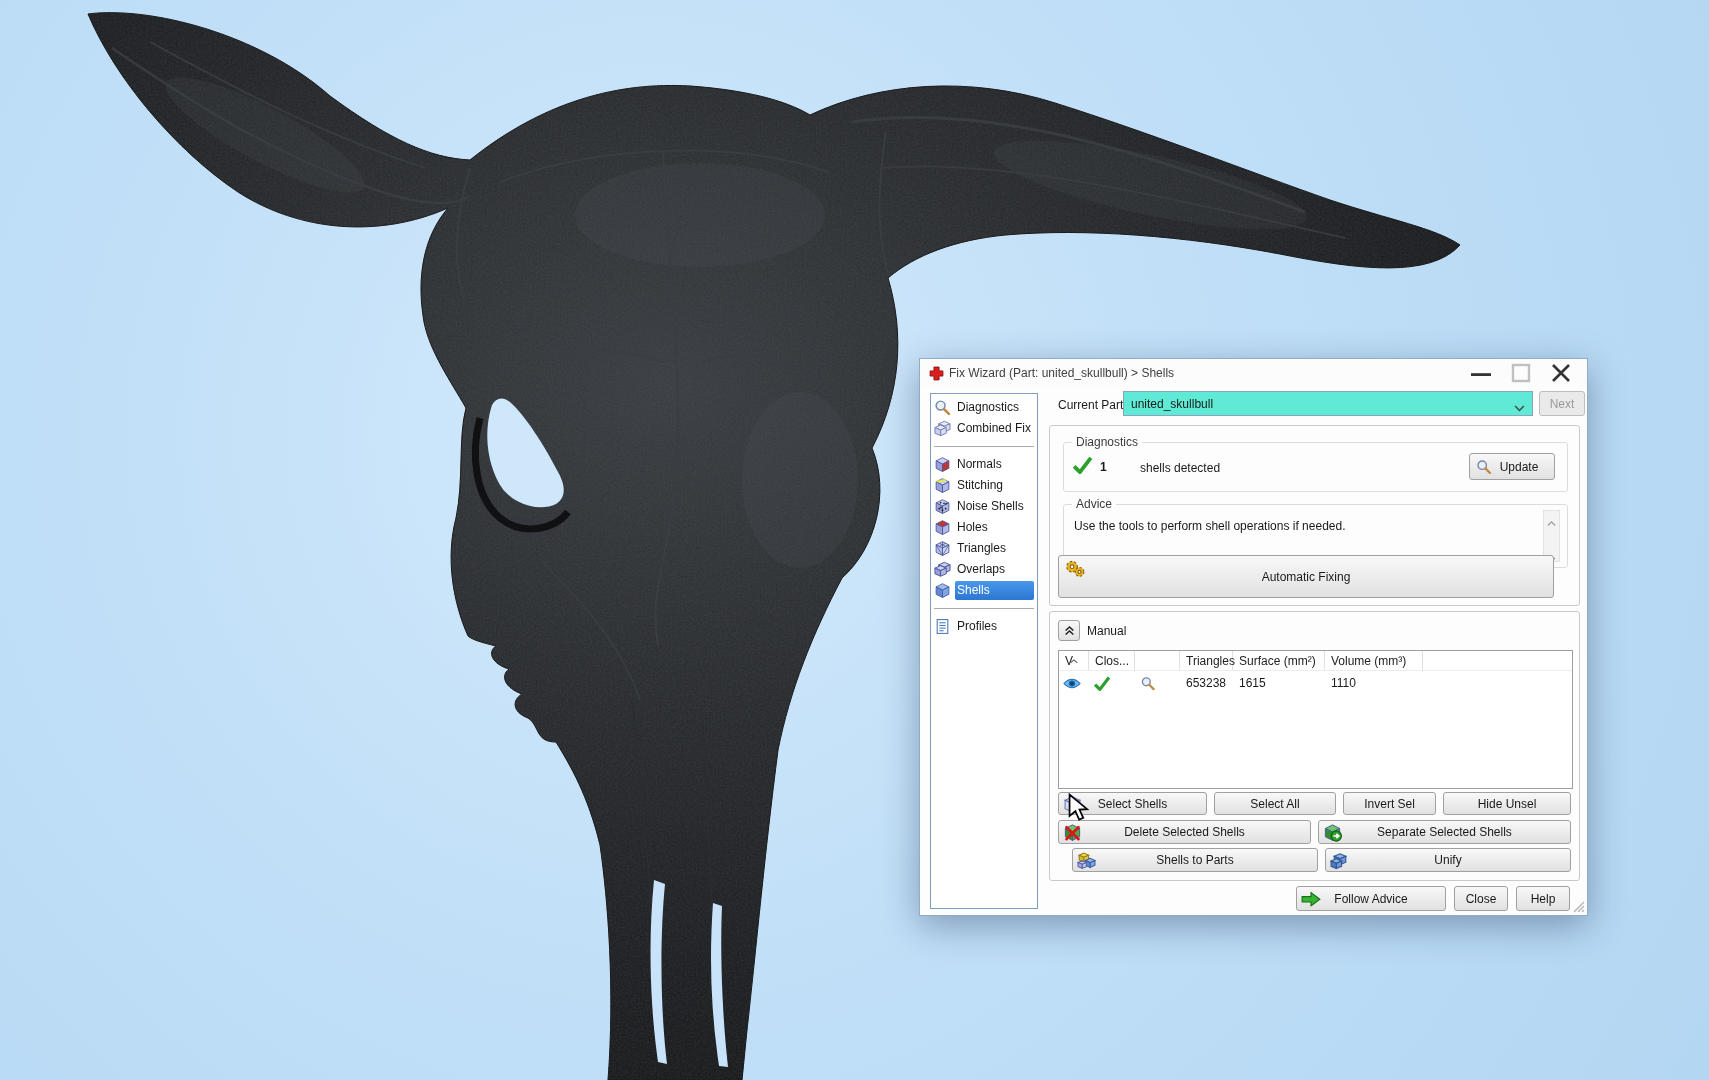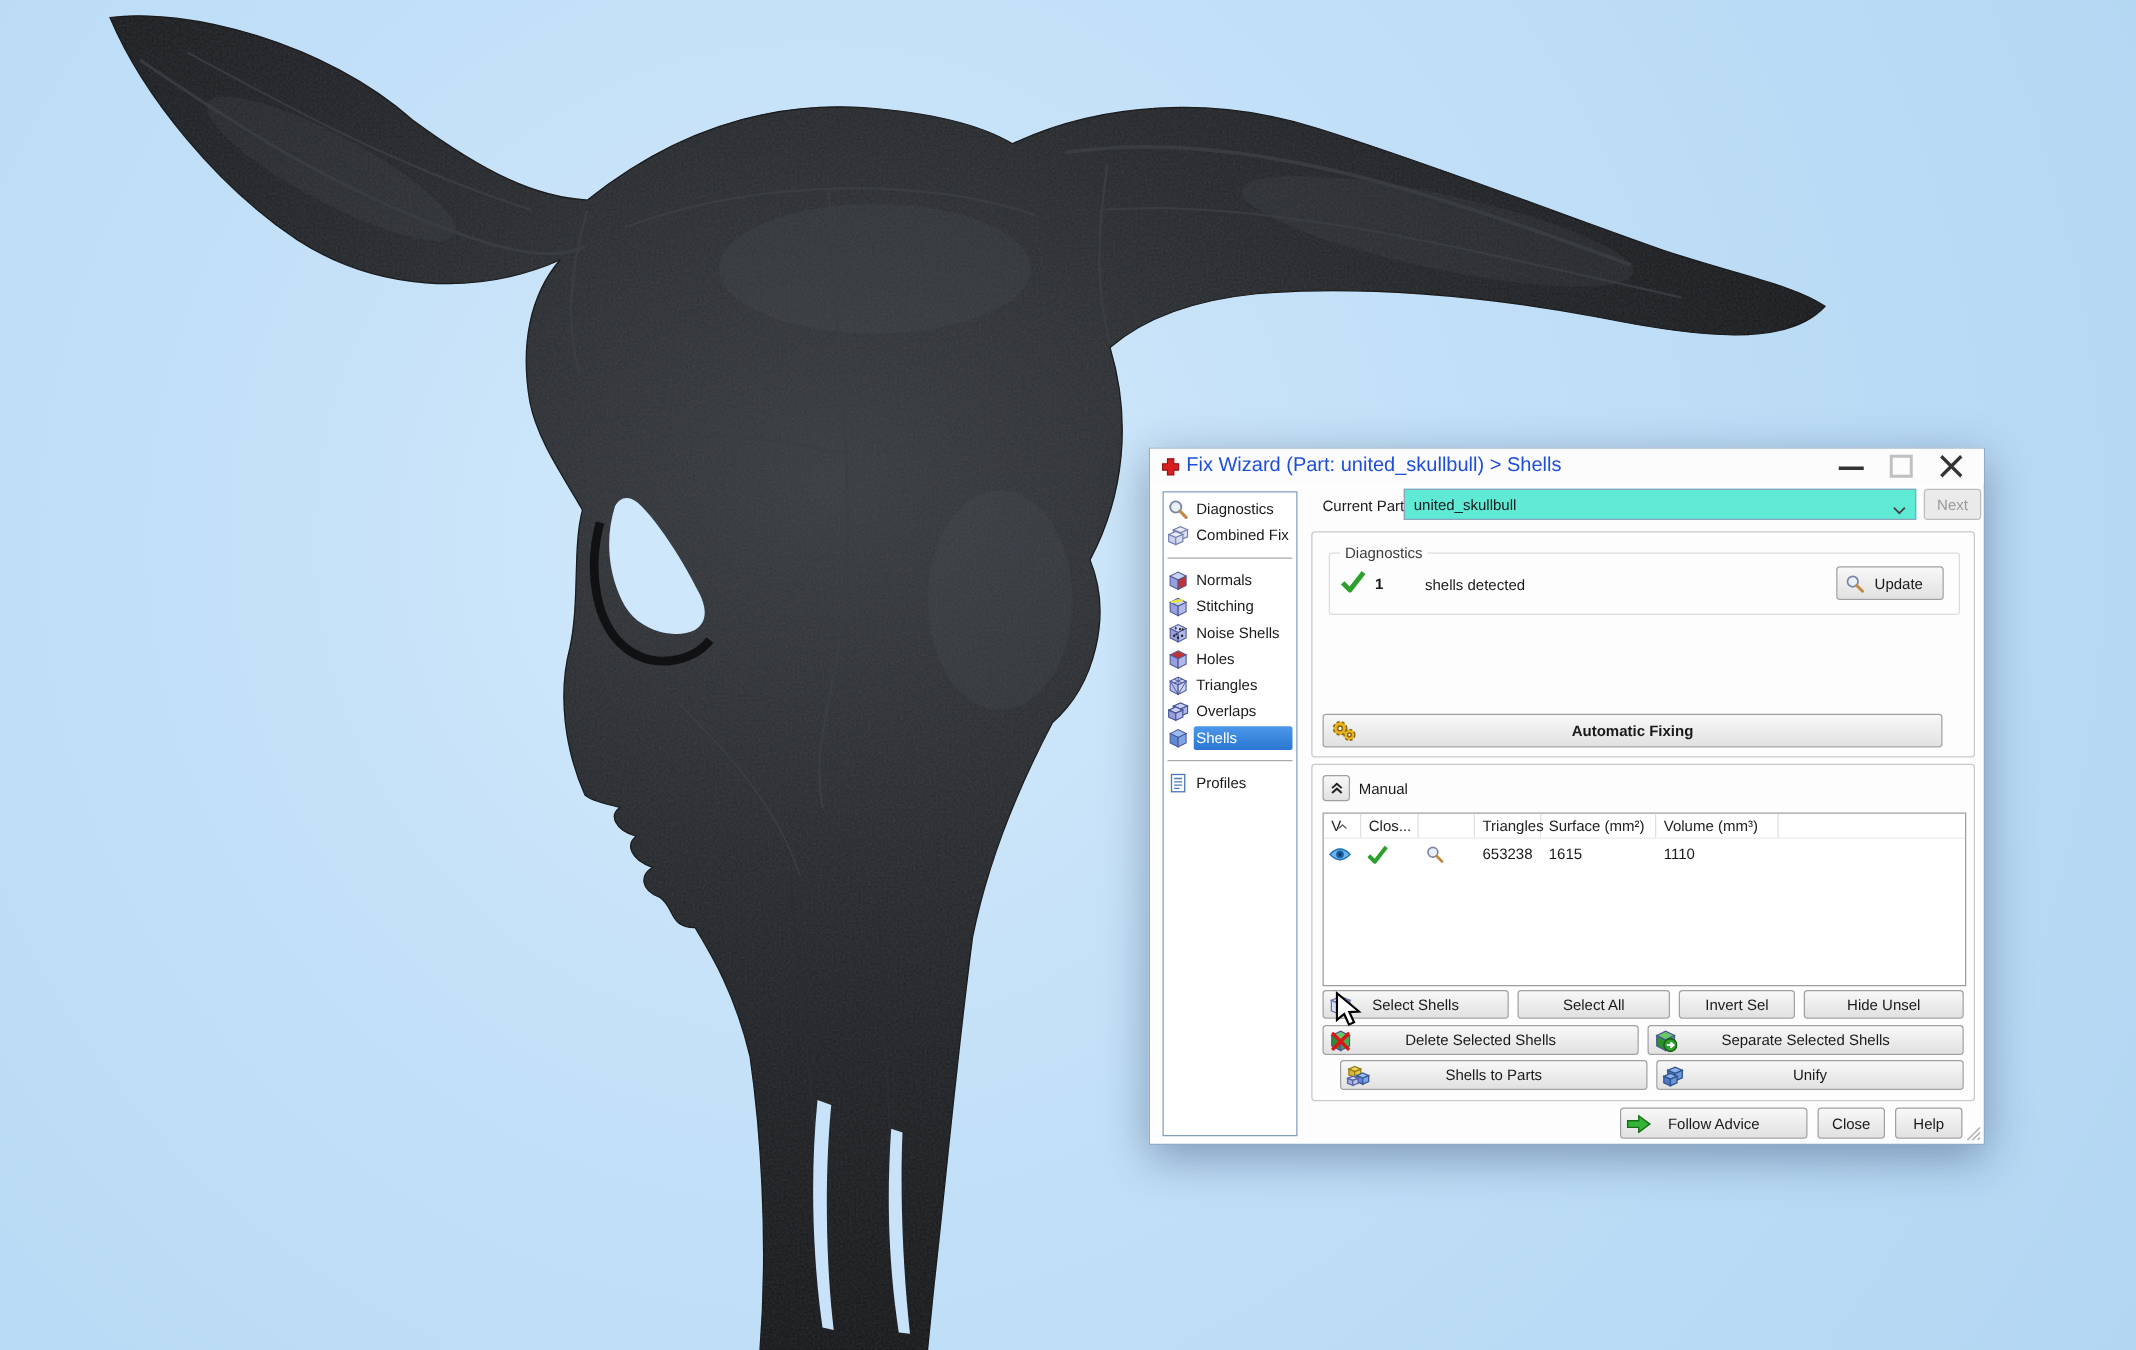--- a/index.html
+++ b/index.html
@@ -6,21 +6,21 @@
   *{box-sizing:border-box;}
   .stage{position:relative;width:1709px;height:1080px;overflow:hidden;
     background:radial-gradient(circle at 38% 40%, #d3e9fb 0%, #c2e0f8 40%, #b3d6f2 100%);
     font-family:"Liberation Sans",sans-serif;font-size:12px;color:#1a1a1a;}
   .skull{position:absolute;left:0;top:0;z-index:1;}
   
   .dialog{position:absolute;left:919px;top:358px;width:669px;height:558px;background:#fdfdfd;
     border:1px solid #8fadc9;box-shadow:0 10px 34px rgba(20,40,80,.38);z-index:10;}
   .titlebar{position:absolute;left:0;top:0;right:0;height:28px;background:#fcfcfc;display:flex;align-items:center;padding:0 6px;}
   .titlebar .appic{width:15px;height:15px;margin:0 5px 0 3px;flex:0 0 15px;}
-  .titlebar .title{font-size:16px;color:#1d4ed8;}
+  .titlebar .title{font-size:12px;color:#404040;}
   .wbtns{margin-left:auto;display:flex;}
   .wbtn{width:40px;height:24px;display:flex;align-items:center;justify-content:center;}
   .ic svg,.appic svg,.wbtn svg,.bic svg{width:100%;height:100%;display:block;}
   
   .sidebar{position:absolute;left:10px;top:34px;width:108px;height:516px;background:#fff;border:1px solid #7f9fc0;padding:3px 1px;overflow:hidden;}
   .side-item{display:flex;align-items:center;height:21px;padding:0 2px;white-space:nowrap;}
   .side-item .ic{width:17px;height:17px;flex:0 0 17px;margin-right:4px;}
   .side-item .lbl{flex:1;padding:2px 2px 3px 2px;border-radius:2px;}
   .side-item.selected .lbl{background:linear-gradient(#4b98ea,#2a76d2);color:#fff;}
   .side-sep{height:1px;background:#aaa;margin:7px 2px;}
@@ -43,21 +43,21 @@
   .f2{top:78px;height:64px;}
   .chk{position:absolute;left:8px;top:13px;width:21px;height:18px;}
   .cnt{position:absolute;left:36px;top:17px;font-weight:bold;}
   .msg{position:absolute;left:76px;top:18px;}
   .update{position:absolute;right:12px;top:10px;width:86px;height:27px;padding-left:14px;}
   .update .bic{position:absolute;left:6px;top:5px;width:16px;height:16px;}
   .advice-text{position:absolute;left:10px;top:14px;right:36px;}
   .adv-scroll{position:absolute;right:7px;top:5px;width:17px;height:52px;background:#f3f3f3;border:1px solid #e2e2e2;
     display:flex;flex-direction:column;justify-content:space-between;align-items:center;padding:4px 0;}
   .adv-scroll .sarr{width:9px;height:6px;}
-  .autofix{position:absolute;left:8px;bottom:7px;right:25px;height:27px;font-weight:bold;}
+  .autofix{position:absolute;left:8px;bottom:7px;right:25px;height:43px;}
   .autofix .bic{position:absolute;left:5px;top:3px;width:23px;height:20px;}
   
   .mtoggle{position:absolute;left:8px;top:8px;width:22px;height:21px;}
   .mtoggle .bic{width:11px;height:11px;}
   .mlabel{position:absolute;left:37px;top:12px;}
   .mtable{position:absolute;left:8px;top:38px;width:515px;height:139px;background:#fff;border:1px solid #9e9e9e;}
   .thead{display:flex;height:20px;position:relative;border-bottom:1px solid #ececec;}
   .th{position:relative;display:flex;align-items:flex-end;padding:0 0 2px 6px;border-right:1px solid #e0e0e0;color:#222;}
   .th.fill{flex:1;border-right:none;}
   .th .sort{position:absolute;top:1px;left:50%;transform:translateX(-50%);width:9px;height:5px;}
@@ -343,20 +343,36 @@
         <div class="btn update">
           <span class="bic">
             <svg viewBox="0 0 16 16">
                 <circle cx="6.2" cy="6.2" r="4.2" fill="#e8f0fa" stroke="#7a86a8" stroke-width="1.4"></circle>
                 <line x1="9.4" y1="9.4" x2="14" y2="14" stroke="#c08a44" stroke-width="2.4" stroke-linecap="round"></line>
               </svg>
           </span>
           <span>Update</span>
         </div>
       </div>
+      <div class="fieldset f2">
+        <span class="legend">Advice</span>
+        <span class="advice-text">Use the tools to perform shell operations if needed.</span>
+        <div class="adv-scroll">
+          <span class="sarr">
+            <svg viewBox="0 0 10 6">
+                <path d="M1,5 L5,1 L9,5" stroke="#9a9a9a" stroke-width="1.3" fill="none"></path>
+              </svg>
+          </span>
+          <span class="sarr">
+            <svg viewBox="0 0 10 6">
+                <path d="M1,1 L5,5 L9,1" stroke="#9a9a9a" stroke-width="1.3" fill="none"></path>
+              </svg>
+          </span>
+        </div>
+      </div>
       <div class="btn autofix">
         <span class="bic">
           <svg viewBox="0 0 20 16">
               <circle cx="7" cy="6" r="4.6" fill="#e8b424" stroke="#8a6410" stroke-width="1" stroke-dasharray="2.2,1.6"></circle>
               <circle cx="7" cy="6" r="1.6" fill="#fff" stroke="#8a6410"></circle>
               <circle cx="13.5" cy="10.5" r="3.8" fill="#e8b424" stroke="#8a6410" stroke-width="1" stroke-dasharray="2,1.5"></circle>
               <circle cx="13.5" cy="10.5" r="1.3" fill="#fff" stroke="#8a6410"></circle>
             </svg>
         </span>
         <span>Automatic Fixing</span>

